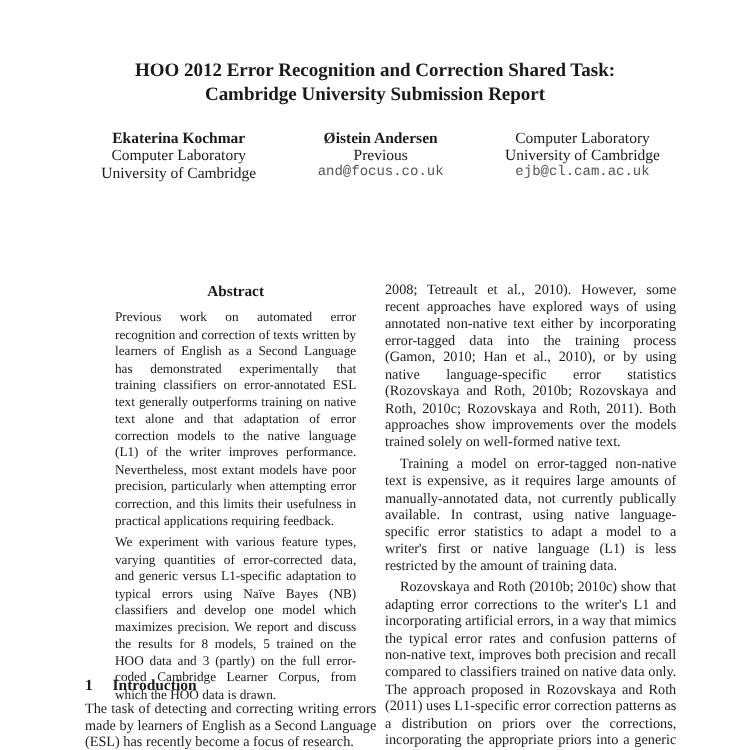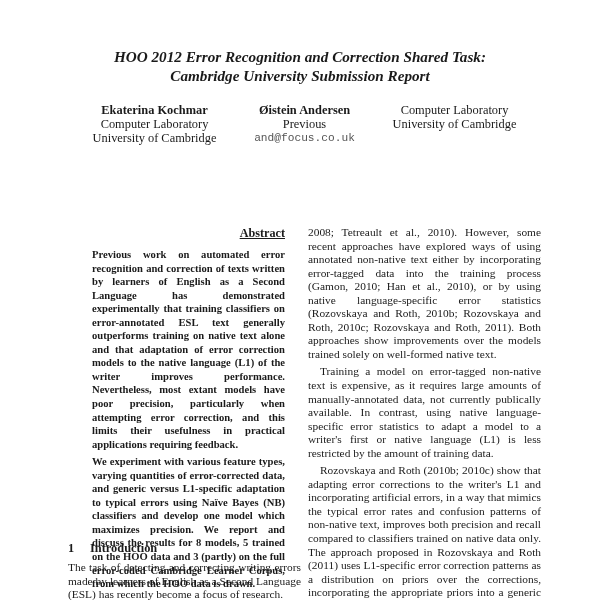--- a/index.html
+++ b/index.html
@@ -3,33 +3,33 @@
   <meta charset="utf-8">
   <style>
     html, body { margin: 0; padding: 0; background: #ffffff; }
     body {
       width: 600px; height: 600px; overflow: hidden; position: relative;
       font-family: "Liberation Serif", "DejaVu Serif", serif;
       color: #1a1a1a;
     }
     .title {
       position: absolute; top: 47px; left: 0; width: 600px;
-      text-align: center; font-weight: bold; font-size: 15.2px; line-height: 19px; font-style: italic;
+      text-align: center; font-weight: bold; font-size: 15.2px; line-height: 19px;
     }
     .authors {
       position: absolute; top: 103px; left: 68px; width: 473px;
-      display: flex; justify-content: center;
+      display: flex; justify-content: space-between;
     }
     .author { text-align: center; font-size: 12.4px; line-height: 14.2px; width: 150px; }
     .author .name { font-weight: bold; }
     .author .email { font-family: "Liberation Mono", "DejaVu Sans Mono", monospace; font-size: 11.2px; color: #555; }
     .col { position: absolute; font-size: 11.4px; line-height: 13.55px; text-align: justify; hyphens: none; }
-    .abstract-head { position: absolute; top: 226px; left: 92px; width: 193px; text-align: right; font-weight: bold; font-size: 12.2px; text-decoration: underline; }
+    .abstract-head { position: absolute; top: 226px; left: 92px; width: 193px; text-align: center; font-weight: bold; font-size: 12.2px; }
     .abstract { top: 248px; left: 92px; width: 193px; font-size: 10.6px; line-height: 13.55px; }
-    .abstract p { margin: 0 0 4px 0; font-weight: bold; }
+    .abstract p { margin: 0 0 4px 0; }
     .sec-head { position: absolute; top: 541px; left: 68px; font-weight: bold; font-size: 12.4px; }
     .sec-head .num { display: inline-block; width: 22px; }
     .intro { top: 561px; left: 68px; width: 233px; }
     .intro p { margin: 0; }
     .right { top: 226px; left: 308px; width: 233px; }
     .right p { margin: 0 0 4px 0; }
     .right p.indent { text-indent: 12px; }
   </style>
 </head>
 <body>
@@ -46,20 +46,21 @@
     <div>University of Cambridge</div>
   </div>
   <div class="author">
     <div class="name">Øistein Andersen</div>
     <div>Previous</div>
     <div class="email">and@focus.co.uk</div>
   </div>
   <div class="author">
     <div>Computer Laboratory</div>
     <div>University of Cambridge</div>
+    <div class="email">ejb@cl.cam.ac.uk</div>
   </div>
 </div>
 
 <div class="abstract-head">Abstract</div>
 <div class="col abstract">
   <p>Previous work on automated error recognition and correction of texts written by learners of English as a Second Language has demonstrated experimentally that training classifiers on error-annotated ESL text generally outperforms training on native text alone and that adaptation of error correction models to the native language (L1) of the writer improves performance. Nevertheless, most extant models have poor precision, particularly when attempting error correction, and this limits their usefulness in practical applications requiring feedback.</p>
   <p>We experiment with various feature types, varying quantities of error-corrected data, and generic versus L1-specific adaptation to typical errors using Naïve Bayes (NB) classifiers and develop one model which maximizes precision. We report and discuss the results for 8 models, 5 trained on the HOO data and 3 (partly) on the full error-coded Cambridge Learner Corpus, from which the HOO data is drawn.</p>
 </div>
 
 <div class="sec-head">

